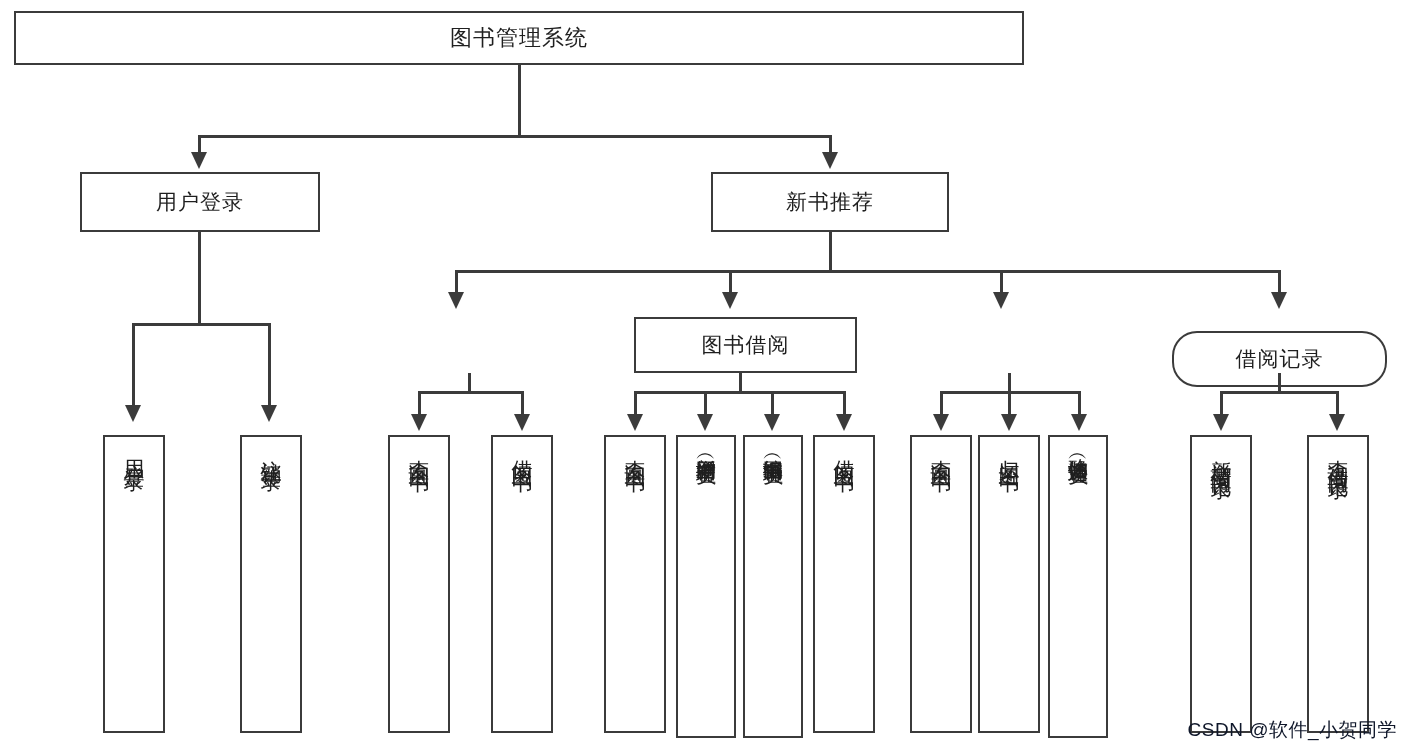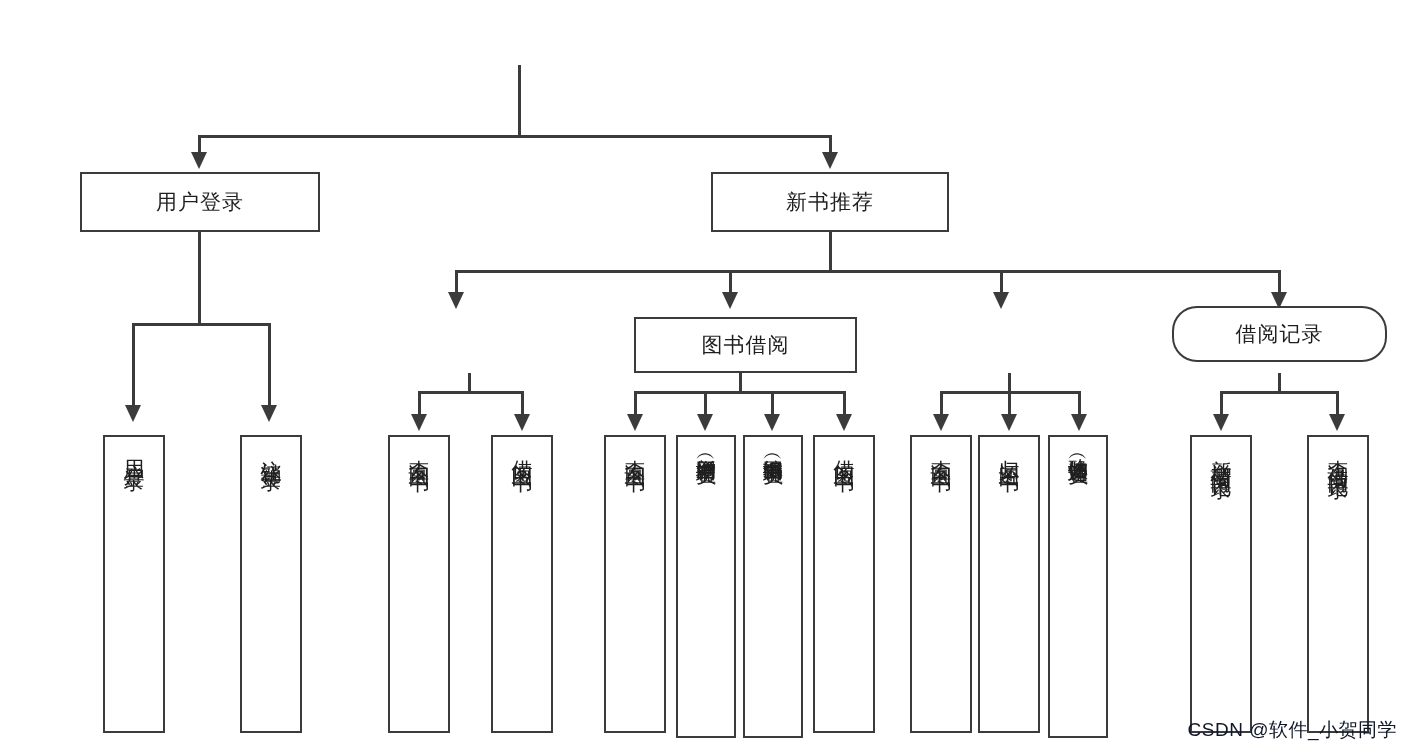--- a/index.html
+++ b/index.html
@@ -76,20 +76,23 @@
     letter-spacing:0.5px;
     white-space:nowrap;
     pointer-events:none;
   }
 </style>
 </head>
 <body>
 
 <div id="canvas">
 
+  <div class="node root" style="left:14px;top:11px;width:1010px;height:54px;">
+    <span>图书管理系统</span>
+  </div>
 
   <div class="ln vln" style="left:518px;top:65px;width:3px;height:72px;"></div>
 
   <div class="ln hln" style="left:198px;top:135px;width:634px;height:3px;"></div>
 
   <div class="ln vln" style="left:198px;top:135px;width:3px;height:21px;"></div>
   <div class="arrow" style="left:191px;top:152px;"></div>
 
   <div class="ln vln" style="left:829px;top:135px;width:3px;height:21px;"></div>
   <div class="arrow" style="left:822px;top:152px;"></div>
@@ -115,21 +118,21 @@
   <div class="ln vln" style="left:729px;top:270px;width:3px;height:25px;"></div>
   <div class="arrow" style="left:722px;top:292px;"></div>
   <div class="ln vln" style="left:1000px;top:270px;width:3px;height:25px;"></div>
   <div class="arrow" style="left:993px;top:292px;"></div>
   <div class="ln vln" style="left:1278px;top:270px;width:3px;height:25px;"></div>
   <div class="arrow" style="left:1271px;top:292px;"></div>
 
   <div class="node lvl3" style="left:634px;top:317px;width:223px;height:56px;">
     <span>图书借阅</span>
   </div>
-  <div class="node lvl3" style="left:1172px;top:306px;width:215px;height:56px;border-radius:25px;">
+  <div class="node lvl3" style="left:1172px;top:331px;width:215px;height:56px;border-radius:25px;">
     <span>借阅记录</span>
   </div>
 
   <div class="ln vln" style="left:468px;top:373px;width:3px;height:20px;"></div>
   <div class="ln hln" style="left:418px;top:391px;width:106px;height:3px;"></div>
   <div class="ln vln" style="left:418px;top:391px;width:3px;height:26px;"></div>
   <div class="arrow" style="left:411px;top:414px;"></div>
   <div class="ln vln" style="left:521px;top:391px;width:3px;height:26px;"></div>
   <div class="arrow" style="left:514px;top:414px;"></div>
 

